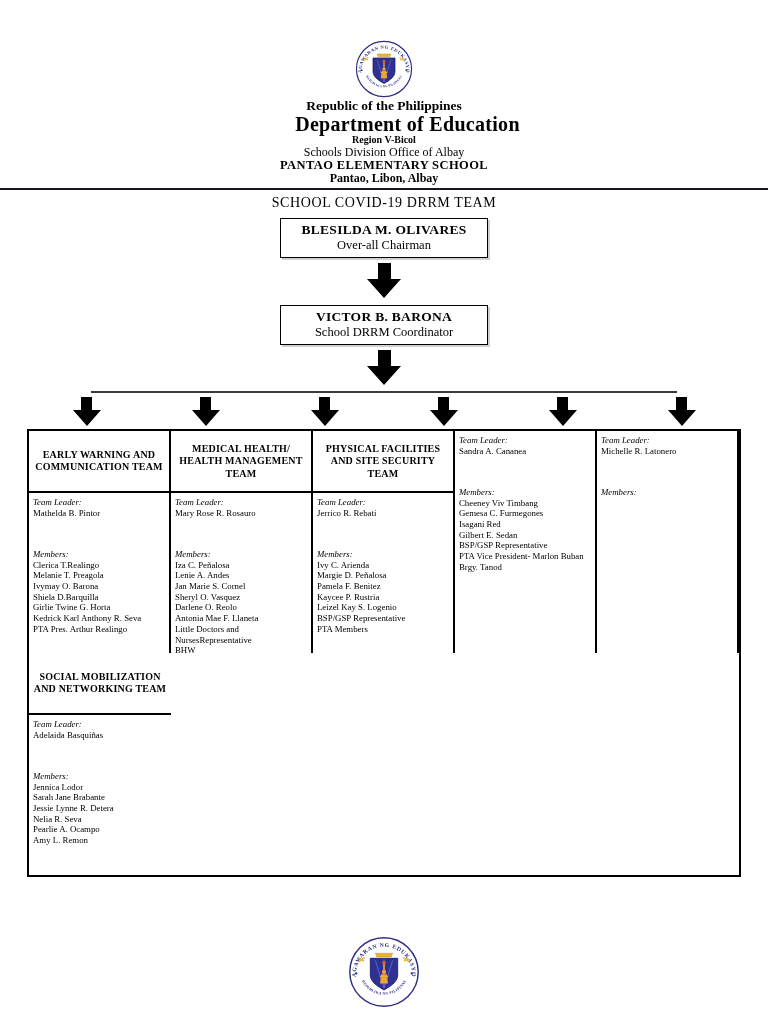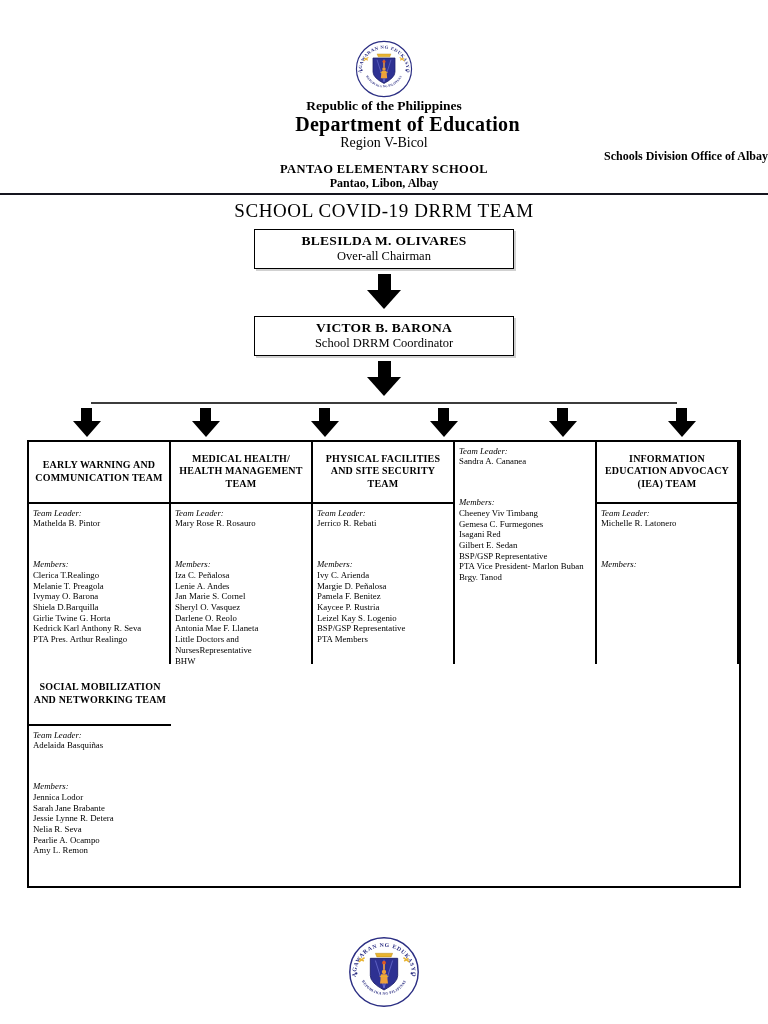--- a/index.html
+++ b/index.html
@@ -5,29 +5,29 @@
   * { margin:0; padding:0; box-sizing:border-box; }
   html,body { width:768px; height:1024px; background:#fff; }
   body {
     font-family:"Liberation Serif","DejaVu Serif",serif;
     color:#000; position:relative; overflow:hidden;
   }
   .header { text-align:center; padding-top:40px; line-height:1.08; }
   .seal { width:58px; height:58px; margin:0 auto 1px; display:block; }
   .h-country  { font-size:13.5px; font-weight:bold; }
   .h-dept     { font-size:20px;   font-weight:bold; letter-spacing:.3px;margin-left:47px; }
-  .h-region   { font-size:14px;   font-weight:normal; }
-  .h-division { font-size:12px;   font-weight:bold;text-align:right; }
+  .h-region   { font-size:10px;   font-weight:bold; }
+  .h-division { font-size:12px;   font-weight:normal; }
   .h-school   { font-size:12.5px; font-weight:bold; letter-spacing:.4px; }
   .h-address  { font-size:12px;   font-weight:bold; }
   .divider { border-top:2.5px solid #15151f; margin-top:3px; }
-  .doc-title { text-align:center; font-size:19px; letter-spacing:.6px; margin-top:5px; }
+  .doc-title { text-align:center; font-size:14px; letter-spacing:.6px; margin-top:5px; }
 
   .org-box {
-    width:260px; margin:7px auto 0; border:1px solid #000;
+    width:208px; margin:7px auto 0; border:1px solid #000;
     box-shadow:2px 2px 0 rgba(0,0,0,.18);
     text-align:center; padding:3px 2px 4px; background:#fff;
   }
   .org-name { font-size:13.5px; font-weight:bold; letter-spacing:.3px; }
   .org-role { font-size:12.5px; }
 
   .arrow { display:flex; flex-direction:column; align-items:center; width:40px; margin:5px auto 0; }
   .arrow .stem { width:13px; height:16px; background:#000; }
   .arrow .head { width:0; height:0; border-left:17px solid transparent; border-right:17px solid transparent; border-top:19px solid #000; }
   .arrow.small .stem { width:11px; height:13px; }
@@ -222,21 +222,20 @@
           <div class="member-line">Isagani Red</div>
           <div class="member-line">Gilbert E. Sedan</div>
           <div class="member-line">BSP/GSP Representative</div>
           <div class="member-line">PTA Vice President- Marlon Buban</div>
           <div class="member-line">Brgy. Tanod</div>
         </div>
     </div>
   </div>
 
   <div class="team-col">
-    <div class="team-head">INFORMATION EDUCATION ADVOCACY (IEA) TEAM</div>
     <div class="team-body">
       <div class="leader-label">Team Leader:</div>
       <div class="leader-name">Michelle R. Latonero</div>
       <div class="members-label">Members:</div>
     </div>
   </div>
 
   <div class="team-col">
     <div class="team-head">SOCIAL MOBILIZATION AND NETWORKING TEAM</div>
     <div class="team-body">

